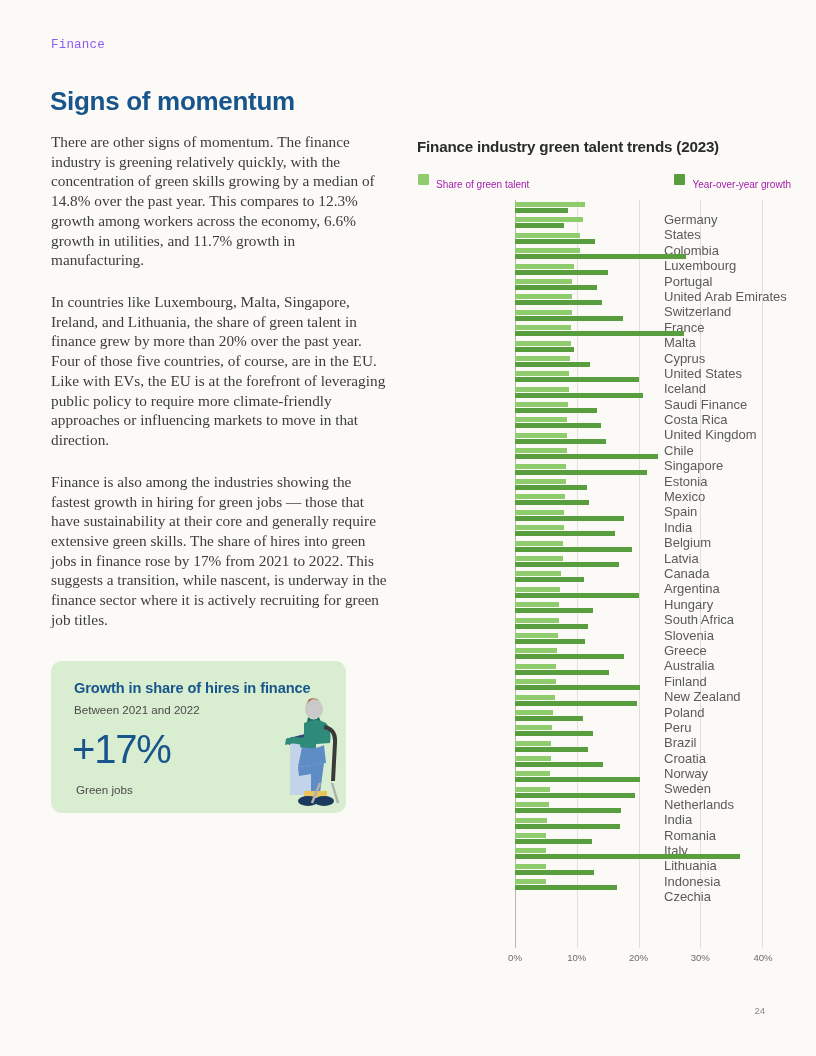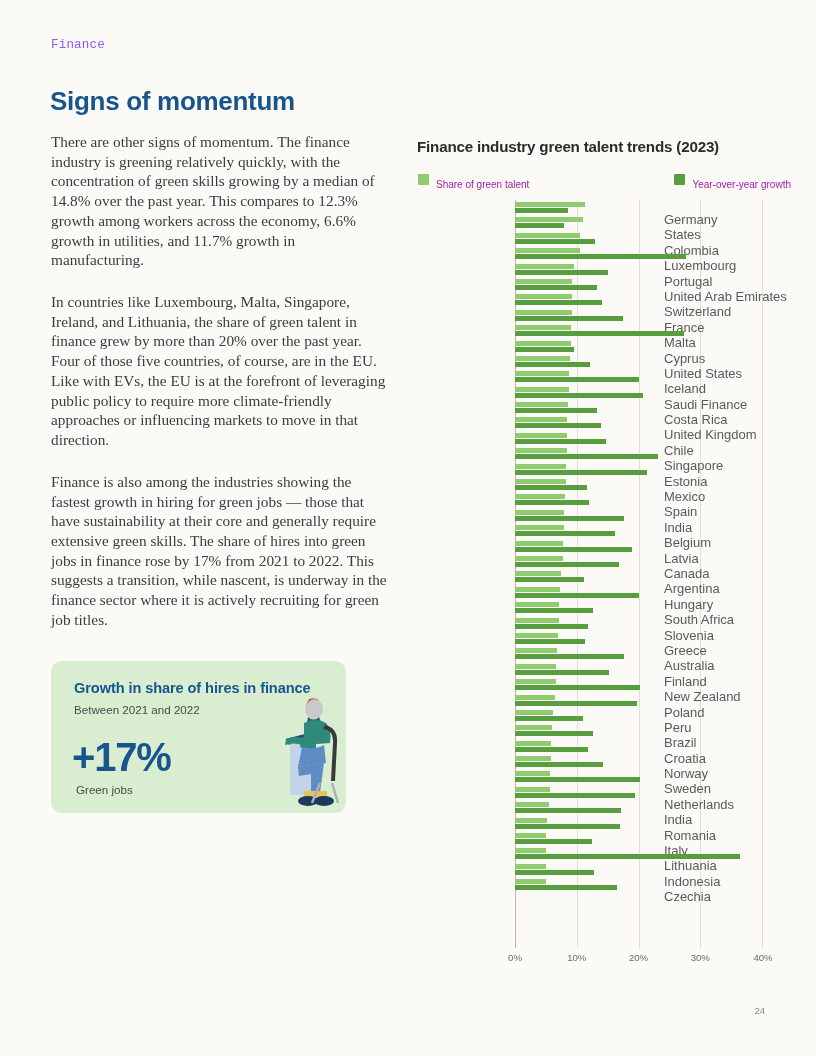--- a/index.html
+++ b/index.html
@@ -42,24 +42,23 @@
   .callout-title{
     position:absolute;left:23px;top:19px;
     font-size:14.6px;font-weight:bold;color:#18558C;
     letter-spacing:-.1px;
   }
   .callout-sub{
     position:absolute;left:23px;top:42px;
     font-size:11.6px;color:#4A4A4A;
   }
   .callout-big{
-    position:absolute;left:21px;top:76px;
+    position:absolute;left:21px;top:68px;
     font-size:40px;color:#18558C;letter-spacing:-1.2px;
     line-height:1;
-    font-weight:bold;
   }
   .callout-foot{
     position:absolute;left:25px;top:122px;
     font-size:11.6px;color:#4A4A4A;
   }
   .illus{position:absolute;right:6px;bottom:0;width:112px;height:122px;}
 
   
   .chart-title{
     position:absolute;left:417px;top:138px;

